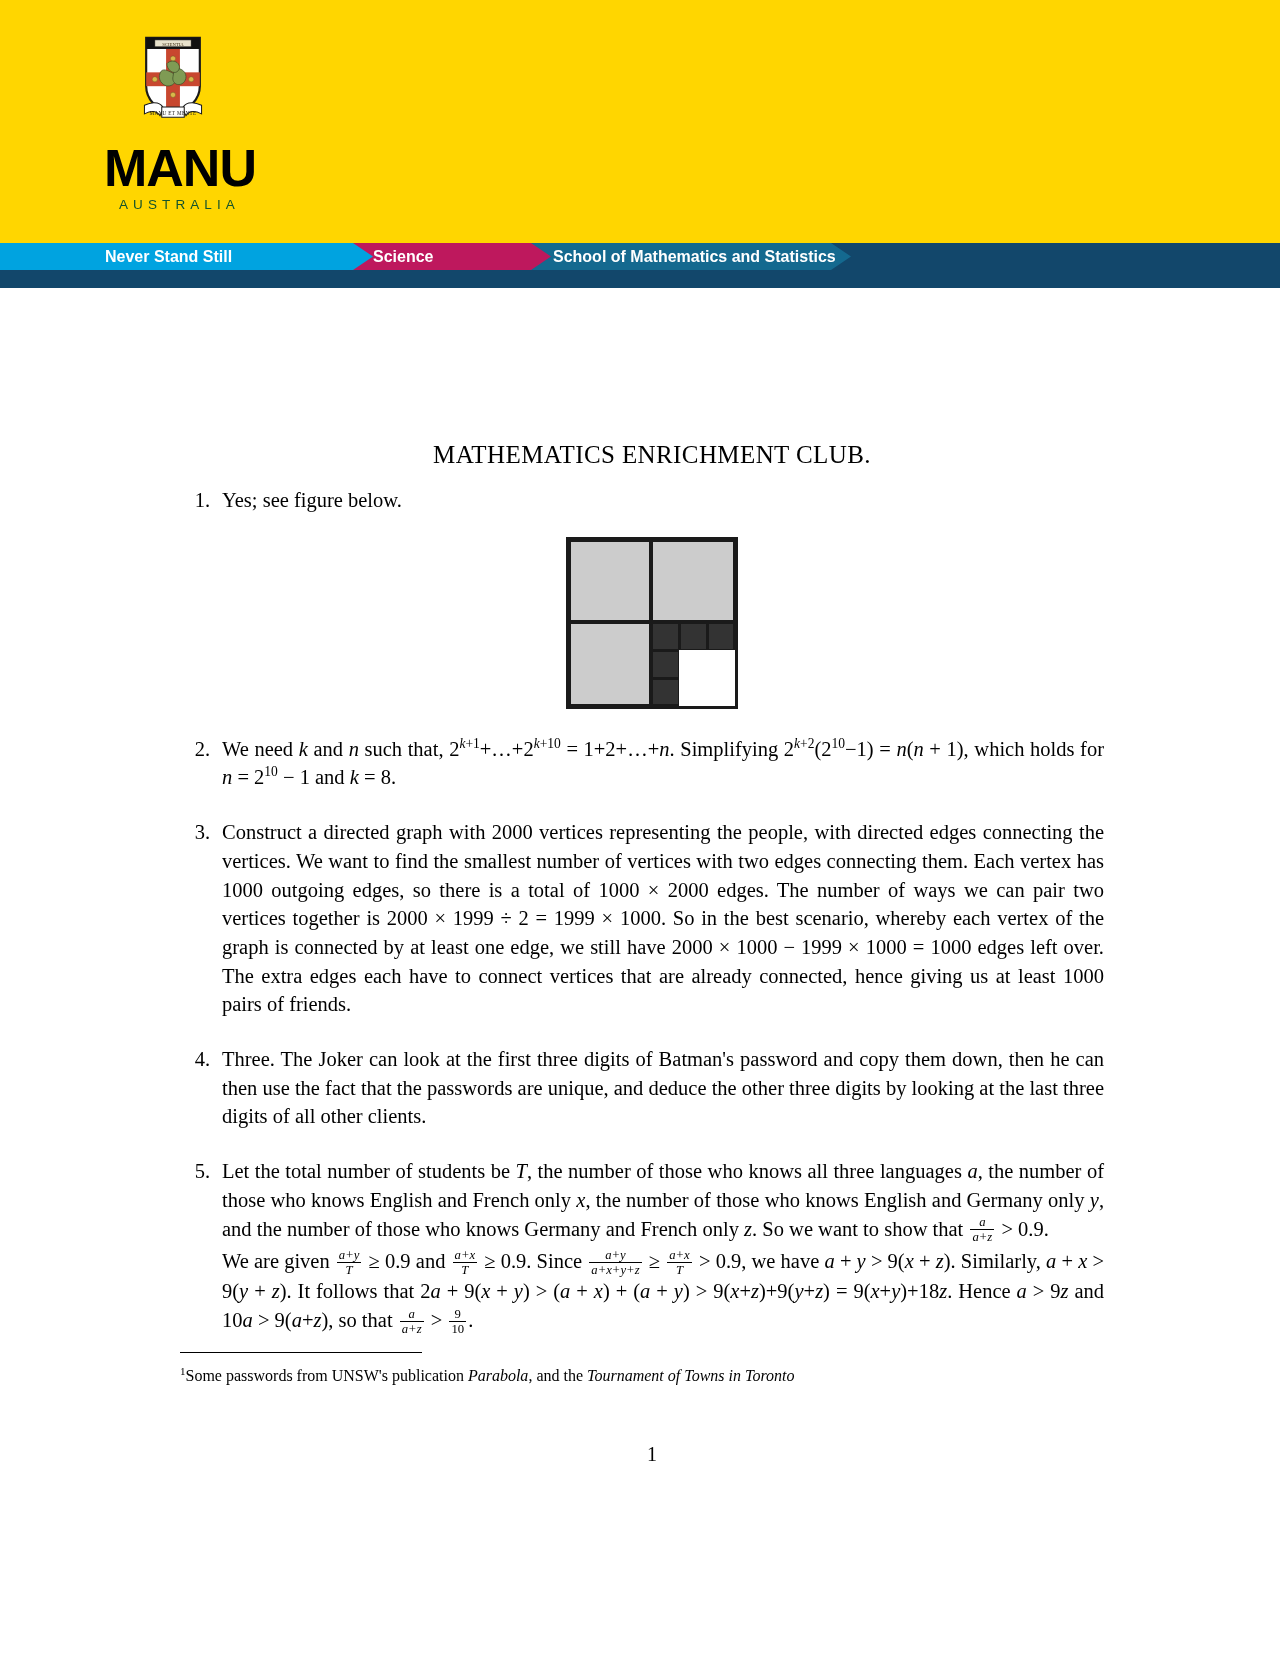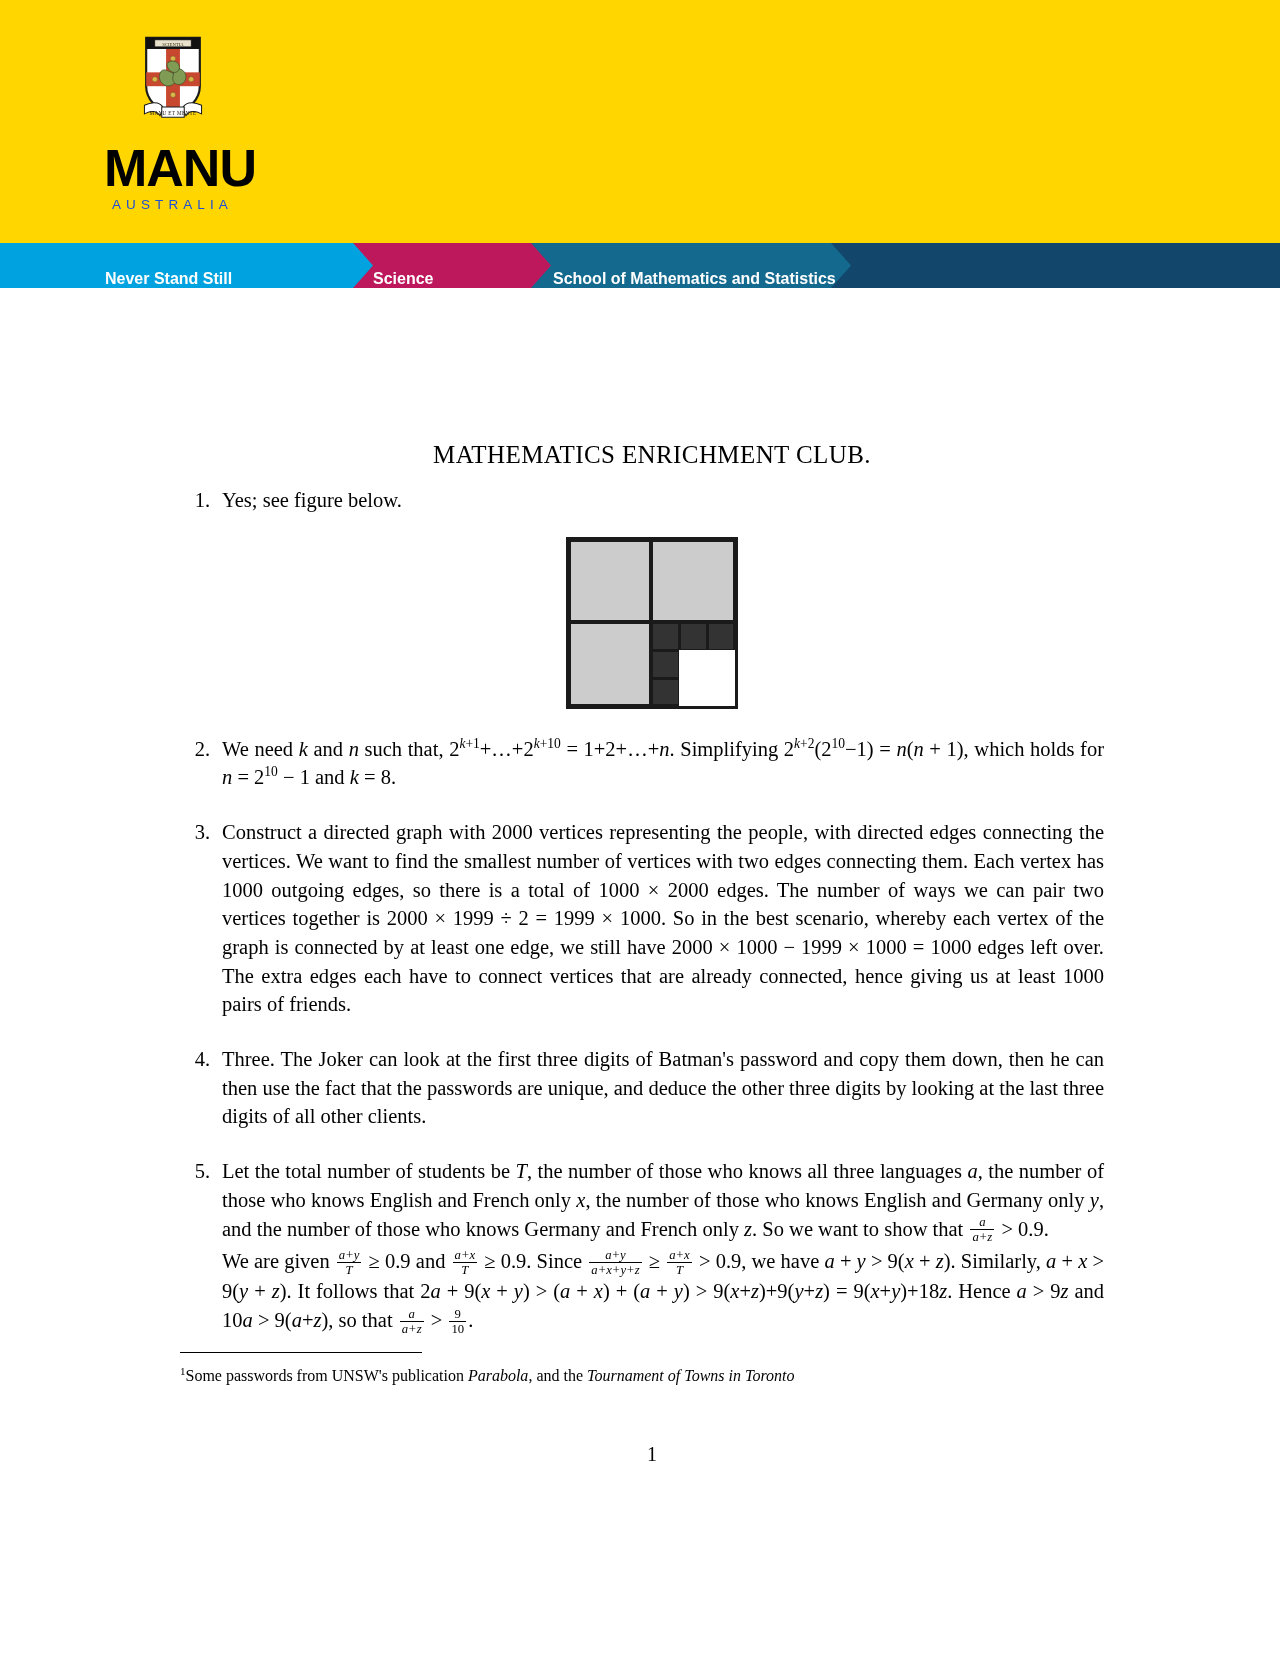--- a/index.html
+++ b/index.html
@@ -48,40 +48,40 @@
     font-size: 52px;
     letter-spacing: -1px;
     line-height: 52px;
     color: #000;
     margin-top: 2px;
   }
   .unsw-sub {
     font-family: "Liberation Sans", sans-serif;
     font-size: 13.5px;
     letter-spacing: 5.1px;
-    color: #1d4ed8;
+    color: #14532d;
     margin-top: 3px;
-    margin-left: 8px;
+    margin-left: 15px;
   }
 
   
   .blue-bar {
     position: absolute;
     left: 0; top: 243px;
     width: 1280px;
     height: 45px;
     background: #12476B;
     overflow: hidden;
   }
   .chev {
     position: absolute;
     top: 0;
-    height: 45px;
+    height: 27px;
     display: flex;
-    align-items: flex-end;
+    align-items: center;
     font-family: "Liberation Sans", sans-serif;
     font-weight: 700;
     font-size: 16px;
     color: #ffffff;
     box-sizing: border-box;
   }
   .chev-1 {
     left: 0;
     width: 375px;
     background: #00A3E0;

